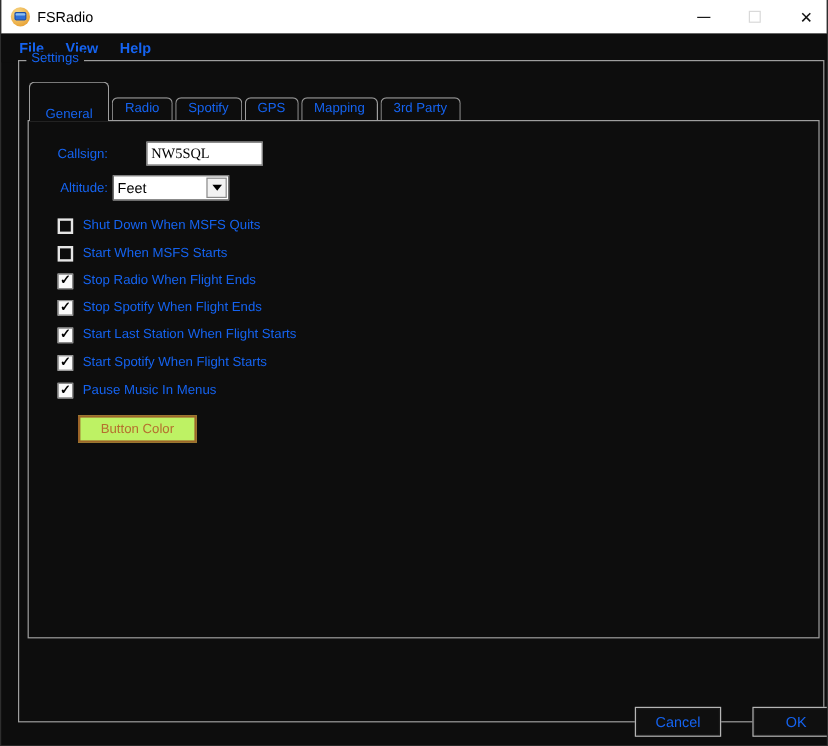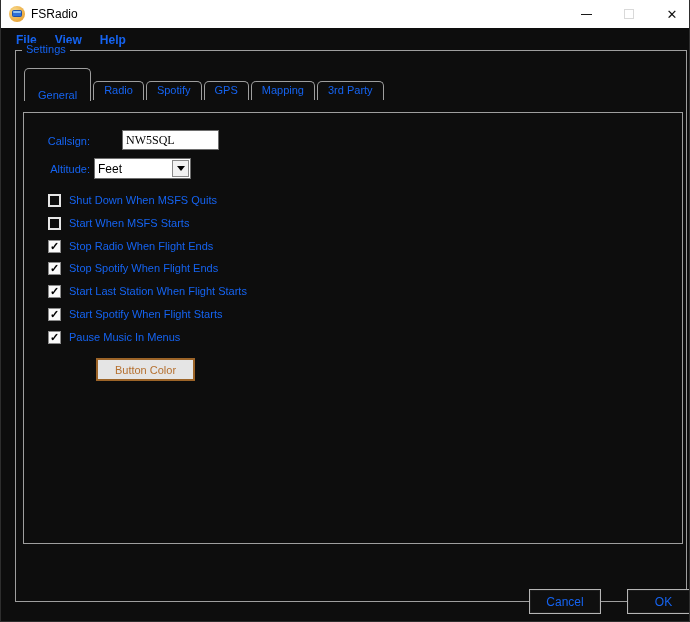--- a/index.html
+++ b/index.html
@@ -36,21 +36,21 @@
   
   .groupbox{position:absolute;left:14px;top:50px;width:672px;height:552px;border:1px solid var(--border-gray);}
   .groupbox-label{position:absolute;left:6px;top:-8px;background:var(--window-bg);padding:0 4px;
     color:var(--accent);font-size:11px;}
   
   .tabstrip{position:absolute;left:23px;top:79px;height:21px;display:flex;align-items:flex-end;z-index:3;}
   .tab{height:19px;line-height:17px;padding:0 10px;margin-right:2px;text-align:center;
     border:1px solid var(--border-gray);border-bottom:none;border-radius:5px 5px 0 0;
     color:var(--accent);font-size:11px;background:var(--window-bg);cursor:default;}
   .tab.selected{height:22px;line-height:20px;margin-bottom:-1px;padding:16px 13px;z-index:4;}
-  .tabpanel{position:absolute;left:22px;top:112px;width:660px;height:432px;
+  .tabpanel{position:absolute;left:22px;top:100px;width:660px;height:432px;
     border:1px solid var(--border-gray);z-index:1;}
   
   .field-label{position:absolute;width:62px;text-align:right;color:var(--accent);font-size:11px;}
   .lbl-callsign{left:4px;top:22px;}
   .lbl-altitude{left:4px;top:50px;}
   .text-input{position:absolute;left:70px;top:17px;width:97px;height:20px;background:#fff;
     border:1px solid #6e6e6e;color:#000;font-size:12px;font-family:Liberation Serif, serif;padding:0 3px;margin-left:28px;}
   .combo{position:absolute;left:70px;top:45px;width:97px;height:21px;background:#fff;
     border:1px solid #6e6e6e;display:flex;align-items:center;}
   .combo-value{flex:1;color:#000;font-size:12px;padding-left:3px;}
@@ -61,23 +61,23 @@
   
   .check-row{position:absolute;left:24px;height:14px;display:flex;align-items:center;cursor:default;}
   .checkbox{width:13px;height:13px;margin-right:8px;position:relative;
     background:var(--window-bg);border:2px solid #e6e6e6;}
   .check-row.checked .checkbox{background:#fafafa;border:1px solid #8c8c8c;}
   .check-row.checked .checkbox::after{content:"\2713";position:absolute;left:1px;top:-1px;
     color:#000;font-size:11px;font-weight:bold;line-height:13px;}
   .check-label{color:var(--accent);font-size:11px;}
   .cr0{top:80px;}.cr1{top:103px;}.cr2{top:126px;}.cr3{top:148px;}.cr4{top:171px;}.cr5{top:194px;}.cr6{top:217px;}
   
-  .btn-color{position:absolute;left:41px;top:245px;width:99px;height:23px;background:#e5e5e5;
+  .btn-color{position:absolute;left:41px;top:245px;width:99px;height:23px;background:#bef264;
     border:2px solid #9c6428;color:#b5702f;font-size:11px;display:flex;align-items:center;justify-content:center;
-    cursor:default;margin-left:31px;}
+    cursor:default;}
   
   .dlg-btn{position:absolute;top:589px;height:25px;background:#0f0f0f;border:1px solid #b5b5b5;
     box-shadow:inset 0 0 0 1px #1c1c1c;color:var(--accent);font-size:12px;
     display:flex;align-items:center;justify-content:center;cursor:default;}
   .btn-cancel{left:528px;width:72px;}
   .btn-ok{left:606px;width:73px;margin-left:20px;}
 </style>
 </head>
 <body>
 

